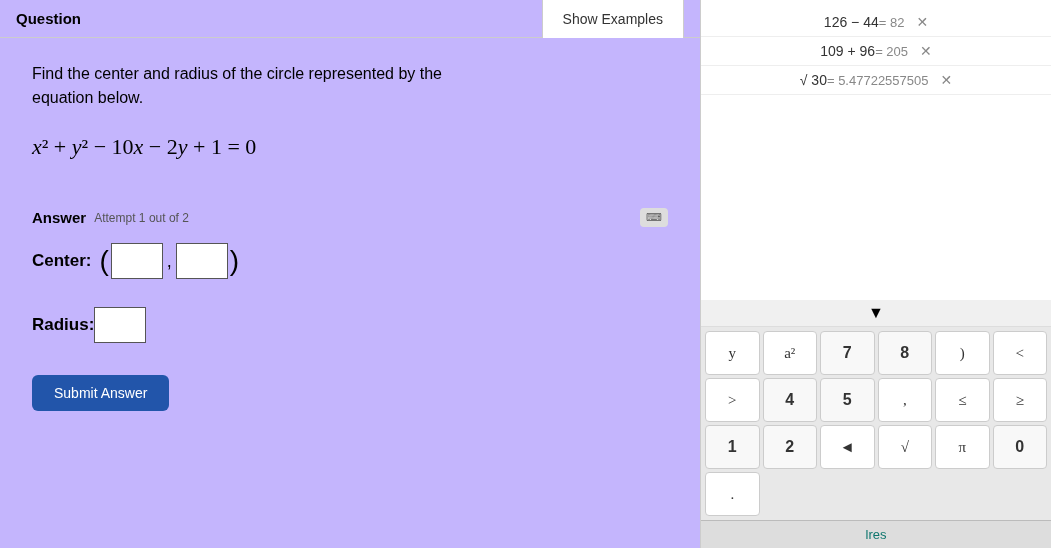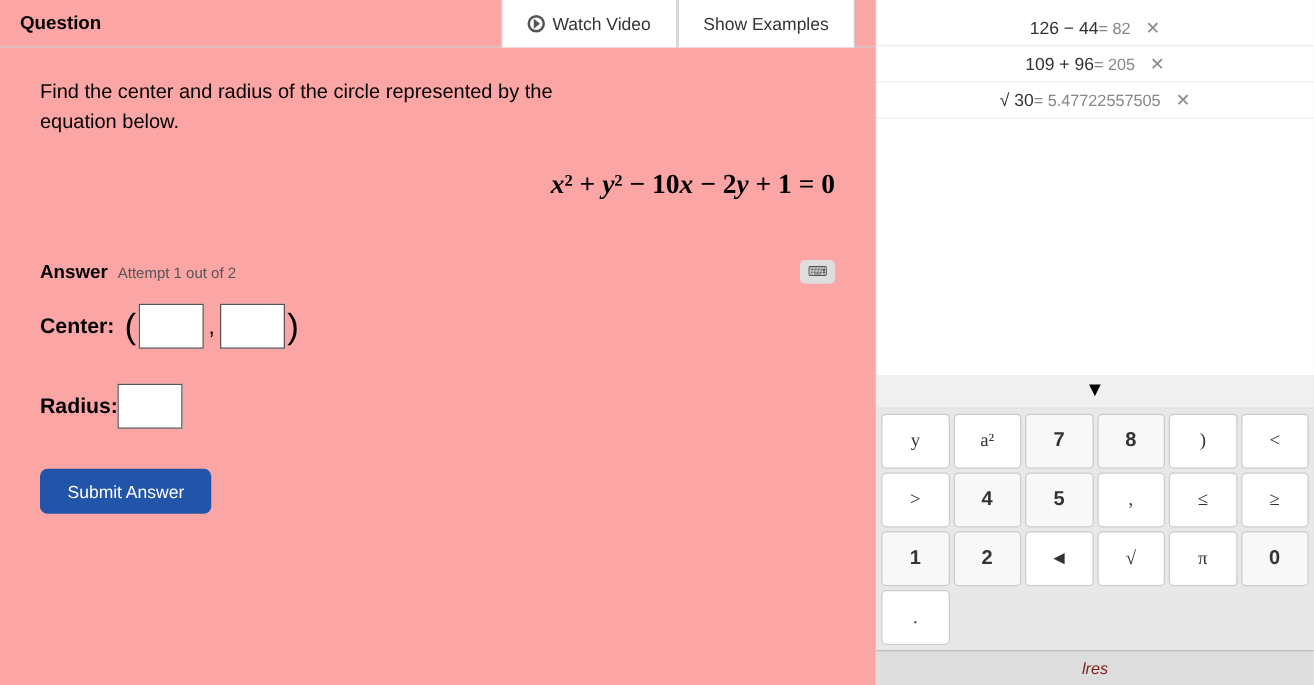--- a/index.html
+++ b/index.html
@@ -11,21 +11,21 @@
       overflow: hidden;
       position: relative;
     }
 
     
     .main-content {
       position: absolute;
       top: 0; left: 0;
       width: 700px;
       height: 548px;
-      background: #fca5a5;
+      background: #c4b5fd;
       padding: 0;
     }
 
     
     .header-bar {
       display: flex;
       align-items: center;
       height: 38px;
       border-bottom: 1px solid #ccc;
       padding: 0 16px;
@@ -82,25 +82,24 @@
     }
 
     .question-text {
       font-size: 16px;
       font-family: Arial, sans-serif;
       line-height: 1.5;
       margin-bottom: 24px;
     }
 
     .equation {
-      text-align: right;
+      text-align: left;
       font-size: 22px;
       margin: 16px 0 32px 0;
       font-family: 'Times New Roman', Times, serif;
-      font-weight: bold;
     }
 
     
     .answer-section {
       padding: 0 32px;
     }
 
     .answer-label {
       font-size: 15px;
       font-family: Arial, sans-serif;
@@ -303,23 +302,22 @@
 
     
     .bottom-bar {
       display: flex;
       align-items: center;
       justify-content: center;
       padding: 6px;
       background: #ddd;
       border-top: 1px solid #bbb;
       font-size: 13px;
-      color: #7f1d1d;
-      font-family: Arial, sans-serif;
-      font-style: italic;
+      color: #0f766e;
+      font-family: Arial, sans-serif;
     }
 
     
     .grid-bg {
       position: absolute;
       top: 0; left: 700px;
       width: 351px;
       height: 548px;
       background-image: 
         linear-gradient(rgba(180,180,180,0.3) 1px, transparent 1px),
@@ -331,24 +329,20 @@
 </head>
 <body>
 
 <div class="grid-bg"></div>
 
 <div class="main-content">
 
   <div class="header-bar">
     <span class="header-question">Question</span>
     <div class="header-btn">
-      <span class="circle-icon"></span>
-      <span>Watch Video</span>
-    </div>
-    <div class="header-btn">
       <span>Show Examples</span>
     </div>
   </div>
 
   <div class="question-body">
     <div class="question-text">
       <span>Find the center and radius of the circle represented by the</span><br>
       <span>equation below.</span>
     </div>
     <div class="equation">

